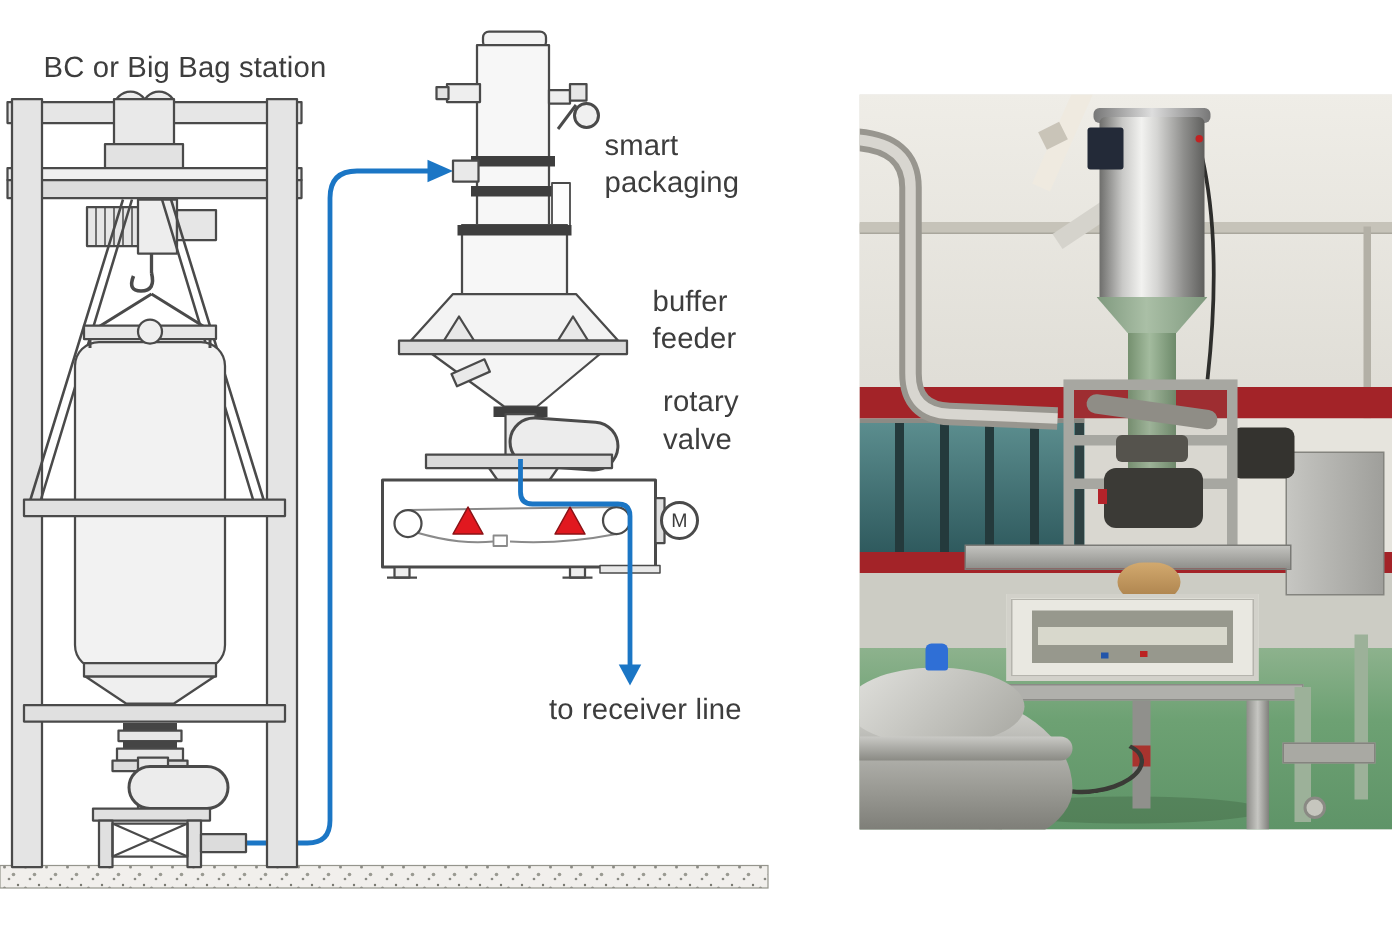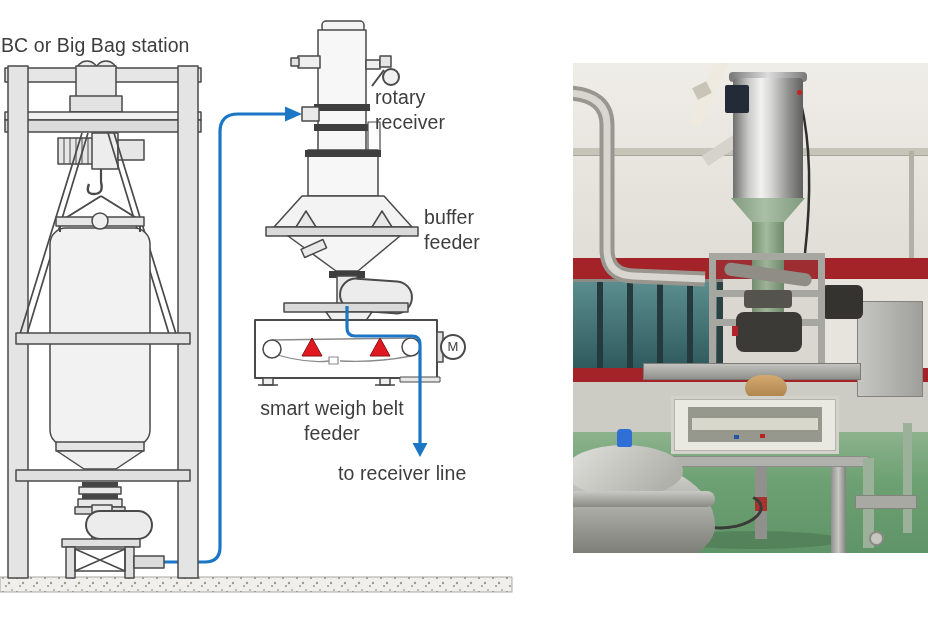--- a/index.html
+++ b/index.html
@@ -1,21 +1,21 @@
 <!DOCTYPE html>
 <html><head>
 <meta charset="utf-8">
 <style>
   html,body{margin:0;padding:0;background:#ffffff;}
   #canvas{position:relative;width:928px;height:620px;background:#ffffff;overflow:hidden;
           font-family:"Liberation Sans",sans-serif;}
   svg{display:block;}
   .layer{position:absolute;left:0;top:0;}
   .lbl{position:absolute;font-size:19.5px;line-height:24.5px;color:#3d3d3d;
-       letter-spacing:.1px;white-space:nowrap;}
+       letter-spacing:.1px;white-space:nowrap;padding-left:28px;}
   .lbl.center{text-align:center;}
   .motor-m{position:absolute;left:446px;top:339px;width:14px;text-align:center;
            font-size:13px;color:#3d3d3d;}
   
   .photo{position:absolute;left:573px;top:63px;width:355px;height:490px;overflow:hidden;
          background:#e4e2db;}
   .photo *{position:absolute;}
   .ph-wall-upper{left:0;top:0;width:100%;height:216px;background:linear-gradient(#efede7,#dedcd5);}
   .ph-rail{left:0;top:85px;width:100%;height:7px;background:#c6c3b9;box-shadow:0 1px 0 #a9a69c;}
   .ph-pillar{right:14px;top:88px;width:5px;height:128px;background:#b3b0a6;}
@@ -233,34 +233,34 @@
       <g>
         <path d="M347,306 V328 Q347,336 355,336 H412 Q420,336 420,344 V445" fill="none" stroke-width="3.2" stroke="#1b76c5"></path>
         <path d="M412.5,443 L420,457 L427.5,443 Z" stroke="none" fill="#1b76c5"></path>
       </g>
     </g>
   </svg>
 
   <div class="lbl" style="left:1px;top:33px;">BC or Big Bag station</div>
 
   <div class="lbl" style="left:375px;top:85px;">
-    <div>rotary</div>
-    <div>receiver</div>
+    <div>smart</div>
+    <div>packaging</div>
   </div>
 
-  <div class="lbl" style="left:424px;top:189px;margin-top:16px;">
+  <div class="lbl" style="left:407px;top:189px;">
     <div>buffer</div>
     <div>feeder</div>
   </div>
 
-
-  <div class="lbl center" style="left:242px;top:396px;width:180px;">
-    <div>smart weigh belt</div>
-    <div>feeder</div>
+  <div class="lbl" style="left:414px;top:256px;">
+    <div>rotary</div>
+    <div>valve</div>
   </div>
+
 
   <div class="lbl" style="left:338px;top:461px;">to receiver line</div>
 
   <div class="motor-m">M</div>
 
   <div class="photo">
     <div class="ph-wall-upper"></div>
     <div class="ph-rail"></div>
     <div class="ph-pillar"></div>
     <div class="ph-red1"></div>

